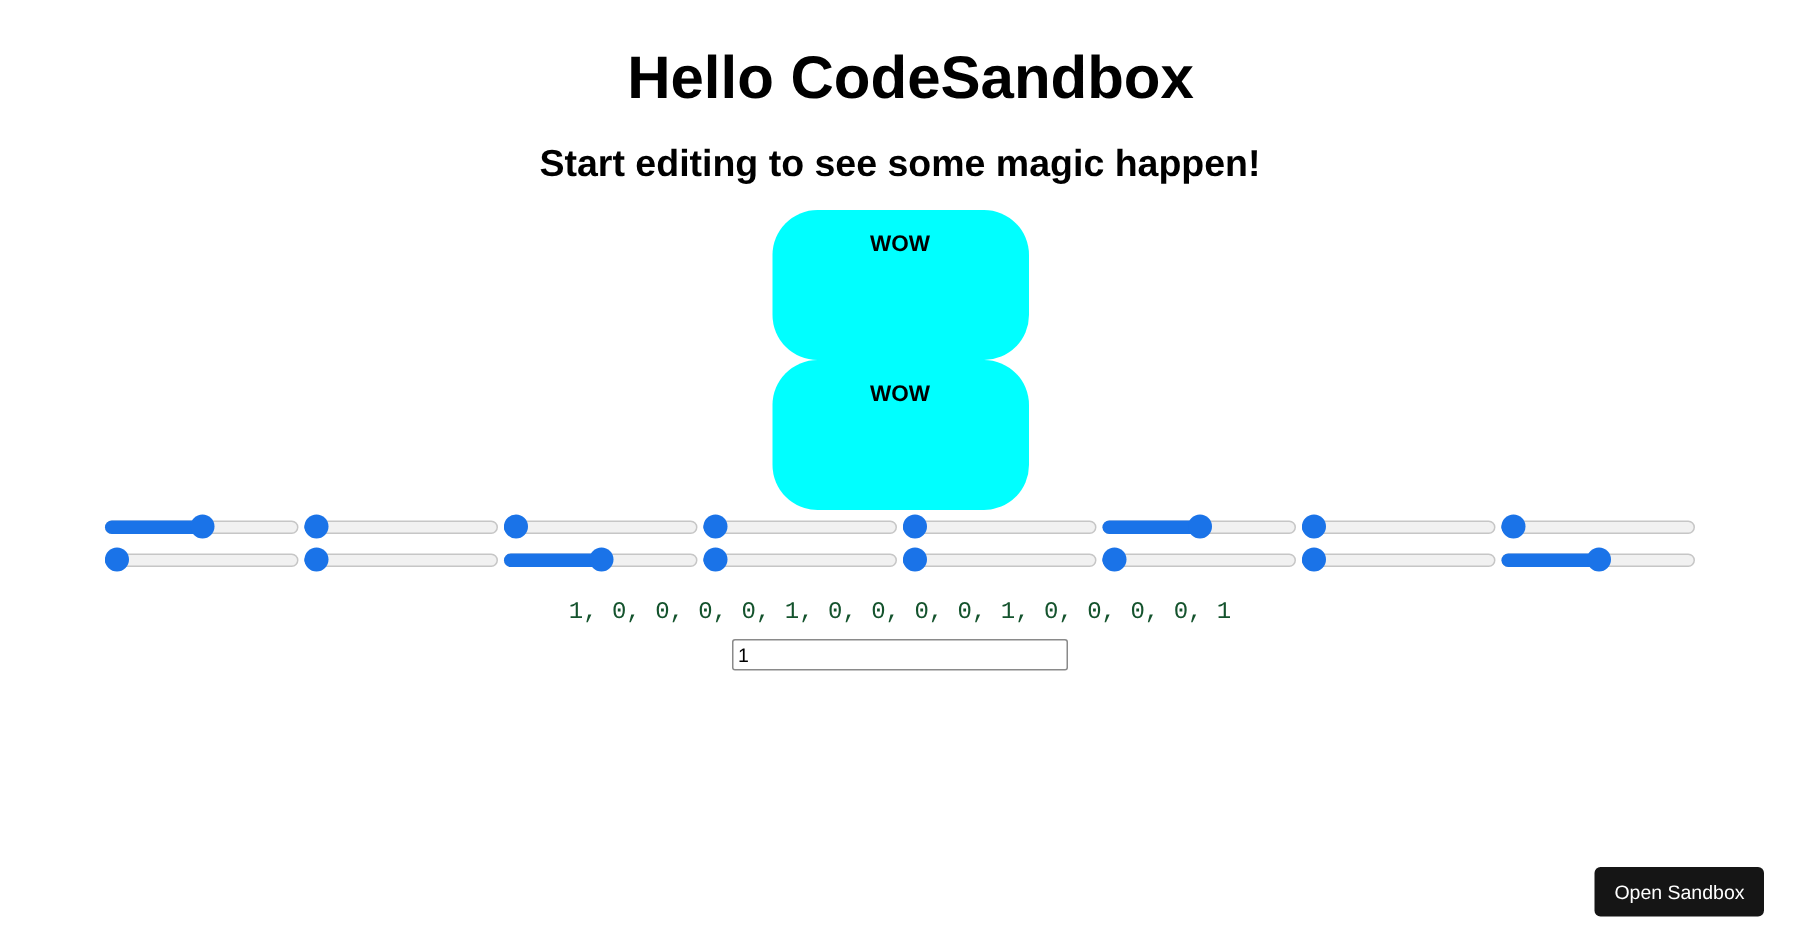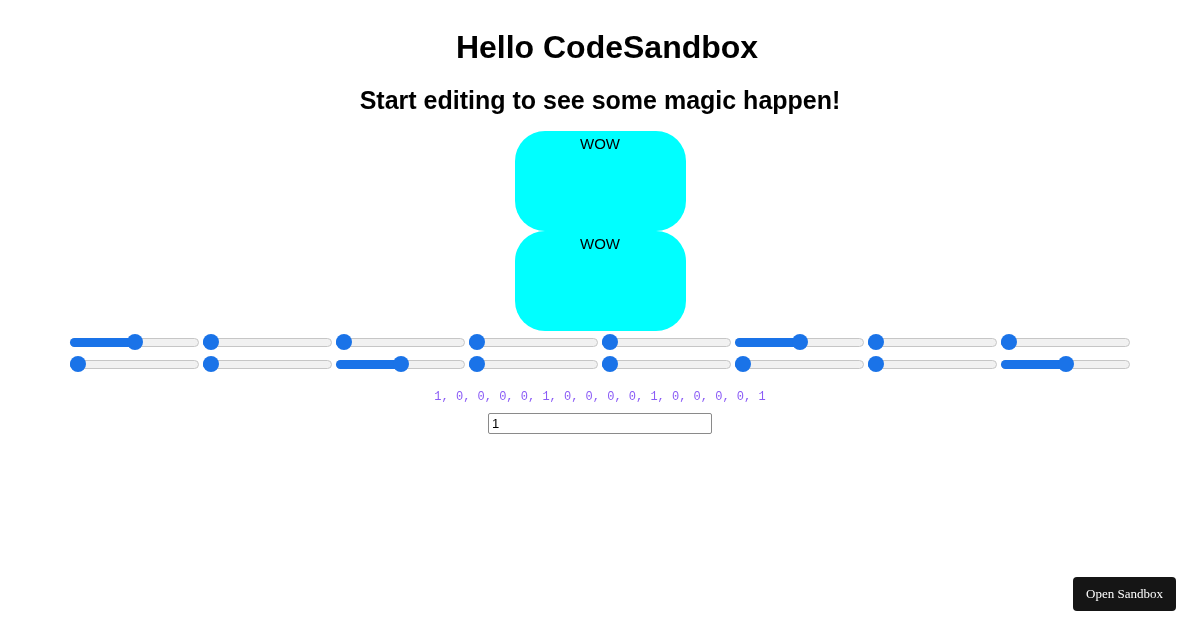--- a/index.html
+++ b/index.html
@@ -12,33 +12,34 @@
   body{
     width:1200px;height:630px;
     background:#ffffff;
     font-family:"Liberation Sans", sans-serif;
     color:#000;
     text-align:center;
     overflow:hidden;
     position:relative;
   }
   h1[data-name="page-title"]{
-    font-size:32px;font-weight:bold;
+    font-size:40px;font-weight:bold;
     margin:29px 0 0 0;line-height:1.15;padding-left:14px;
   }
   h2[data-name="page-subtitle"]{
     font-size:25px;font-weight:bold;
     margin:20px 0 16px 0;line-height:1.15;
   }
   .wow-box{
     width:171px;height:100px;
     margin:0 auto;
     background:var(--box-color);
     border-radius:30px;
-    padding-top:4px;
+    padding-top:14px;
+    font-weight:bold;
   }
   .wow-label{
     font-size:15px;
     color:#000;
   }
   .slider-section{
     margin-top:0;
   }
   .slider-row{
     height:22px;
@@ -67,22 +68,22 @@
   .slider .thumb{
     position:absolute;top:0;
     width:16px;height:16px;
     border-radius:50%;
     background:var(--accent);
     left:calc((100% - 16px) * var(--p));
   }
   .values-line{
     margin-top:15px;
     font-family:"Liberation Mono", monospace;
-    font-size:12px;
-    color:#8b5cf6;
+    font-size:16px;
+    color:#14532d;
   }
   .value-input{
     display:block;
     margin:9px auto 0 auto;
     width:224px;height:21px;
     border:1px solid #8a8a8a;
     border-radius:2px;
     padding:1px 3px;
     font-family:"Liberation Sans", sans-serif;
     font-size:13px;
@@ -90,21 +91,21 @@
     text-align:left;
   }
   .open-sandbox-btn{
     position:absolute;
     right:24px;bottom:19px;
     background:var(--btn-bg);
     color:#ffffff;
     border:none;
     border-radius:4px;
     padding:9px 13px;
-    font-family:Liberation Serif, serif;
+    font-family:Liberation Sans, sans-serif;
     font-size:13px;
     cursor:pointer;
   }
 </style>
 </head>
 <body>
 
 <h1 data-name="page-title">Hello CodeSandbox</h1>
 <h2 data-name="page-subtitle">Start editing to see some magic happen!</h2>
 

